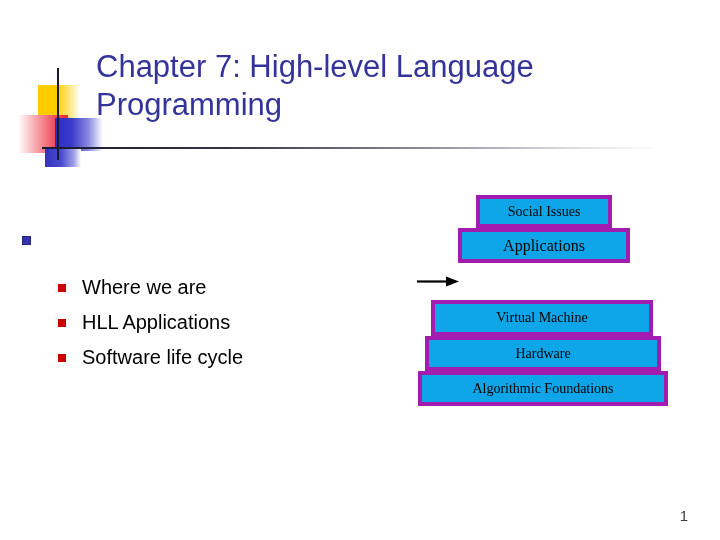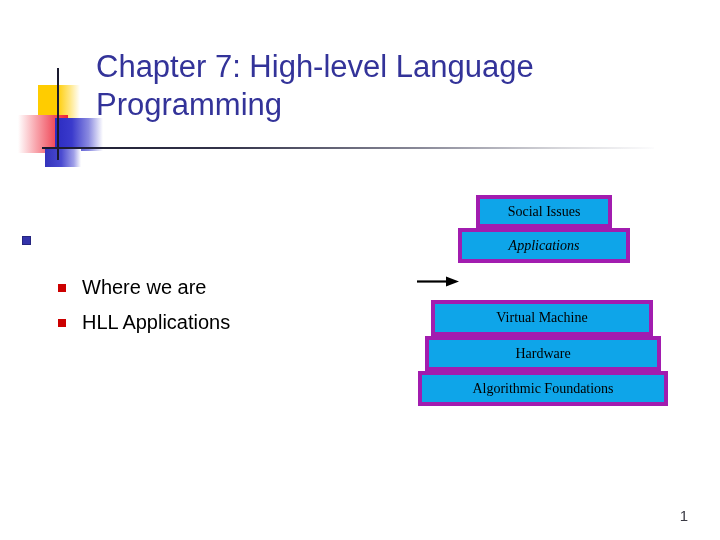--- a/index.html
+++ b/index.html
@@ -176,28 +176,32 @@
 
     <div class="sublist">
       <div class="lvl2">
         <span class="bullet"></span>
         <span class="txt">Where we are</span>
       </div>
       <div class="lvl2">
         <span class="bullet"></span>
         <span class="txt">HLL Applications</span>
       </div>
+      <div class="lvl2">
+        <span class="bullet"></span>
+        <span class="txt">Software life cycle</span>
+      </div>
     </div>
   </div>
 
   <div id="pyramid">
     <div class="layer" style="left:58px; top:0px;  width:136px; height:33px; font-size:14px;">
       <span>Social Issues</span>
     </div>
-    <div class="layer" style="left:40px; top:33px; width:172px; height:35px; font-size:14px;font-style:italic;">
+    <div class="layer" style="left:40px; top:33px; width:172px; height:35px; font-size:16px;">
       <span>Applications</span>
     </div>
     <div class="layer" style="left:13px; top:105px; width:222px; height:36px; font-size:14px;text-align:center;">
       <span>Virtual Machine</span>
     </div>
     <div class="layer" style="left:7px;  top:141px; width:236px; height:35px; font-size:14px;">
       <span>Hardware</span>
     </div>
     <div class="layer" style="left:0px;  top:176px; width:250px; height:35px; font-size:14px;">
       <span>Algorithmic Foundations</span>

